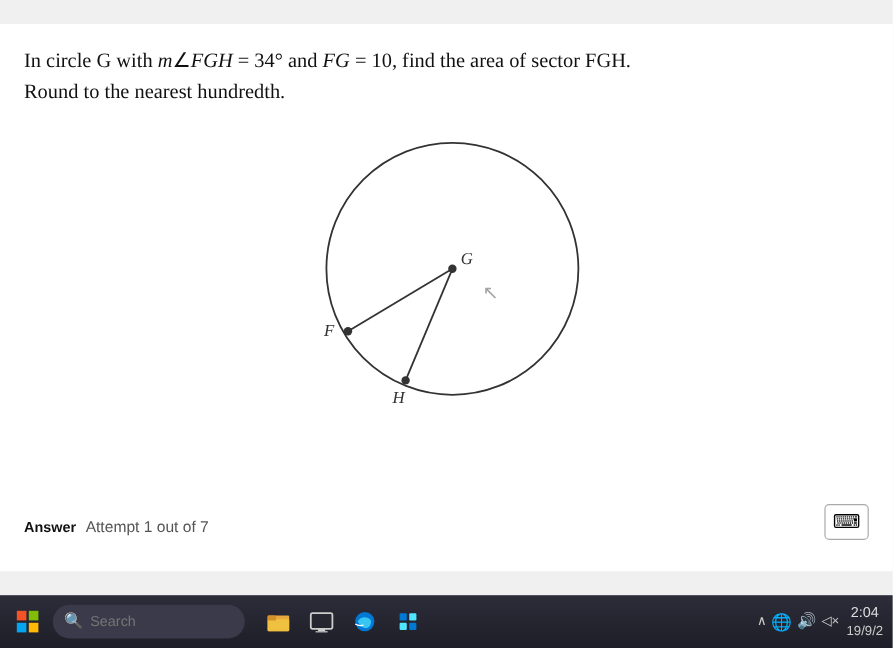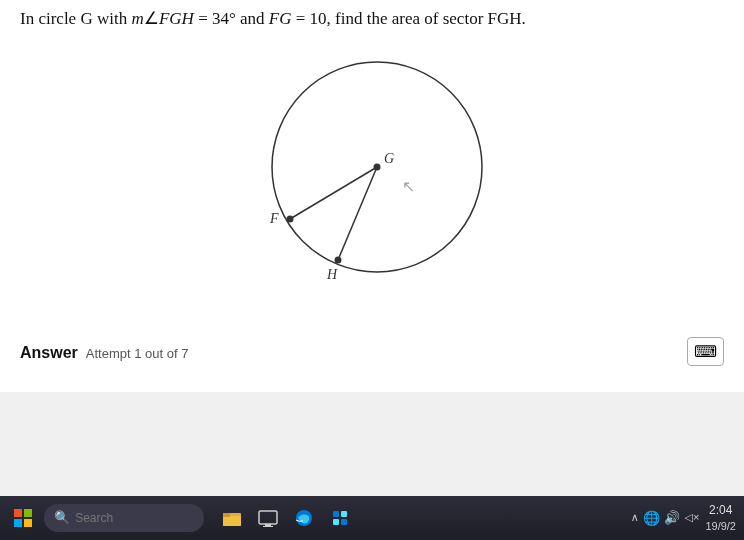--- a/index.html
+++ b/index.html
@@ -9,23 +9,24 @@
       background: #f0f0f0;
       font-family: 'Times New Roman', serif;
       overflow: hidden;
       position: relative;
     }
 
     
     .main-content {
       background: #ffffff;
       width: 744px;
-      height: 392px;
-      padding: 6px 20px 10px 20px;
+      height: 456px;
+      padding: 18px 20px 10px 20px;
       position: relative;
+      margin-top: 20px;
     }
 
     .problem-text {
       font-size: 17px;
       line-height: 1.5;
       color: #111;
       margin-bottom: 10px;
     }
 
     
@@ -40,21 +41,21 @@
     
     .answer-row {
       position: absolute;
       bottom: 30px;
       left: 20px;
       display: flex;
       align-items: center;
       gap: 8px;
     }
     .answer-label {
-      font-size: 16px;
+      font-size: 12px;
       font-weight: bold;
       font-family: Arial, sans-serif;
       color: #111;
     }
     .attempt-text {
       font-size: 13px;
       color: #555;
       font-family: Arial, sans-serif;
     }
 
@@ -160,20 +161,21 @@
 </head>
 <body>
 
 <div class="main-content">
 
   <div class="problem-text">
     <span>
       In circle G with <i>m</i>∠<i>FGH</i> = 34° and <i>FG</i> = 10, find the area of sector FGH.
     </span>
     <br>
+    <span>Round to the nearest hundredth.</span>
   </div>
 
   <div class="diagram-container">
     <svg width="280" height="260" viewBox="0 0 280 260">
 
       <circle cx="145" cy="120" r="105" fill="none" stroke="#333" stroke-width="1.5"></circle>
 
       <line x1="145" y1="120" x2="58" y2="172" stroke="#333" stroke-width="1.5"></line>
       <line x1="145" y1="120" x2="106" y2="213" stroke="#333" stroke-width="1.5"></line>
 

